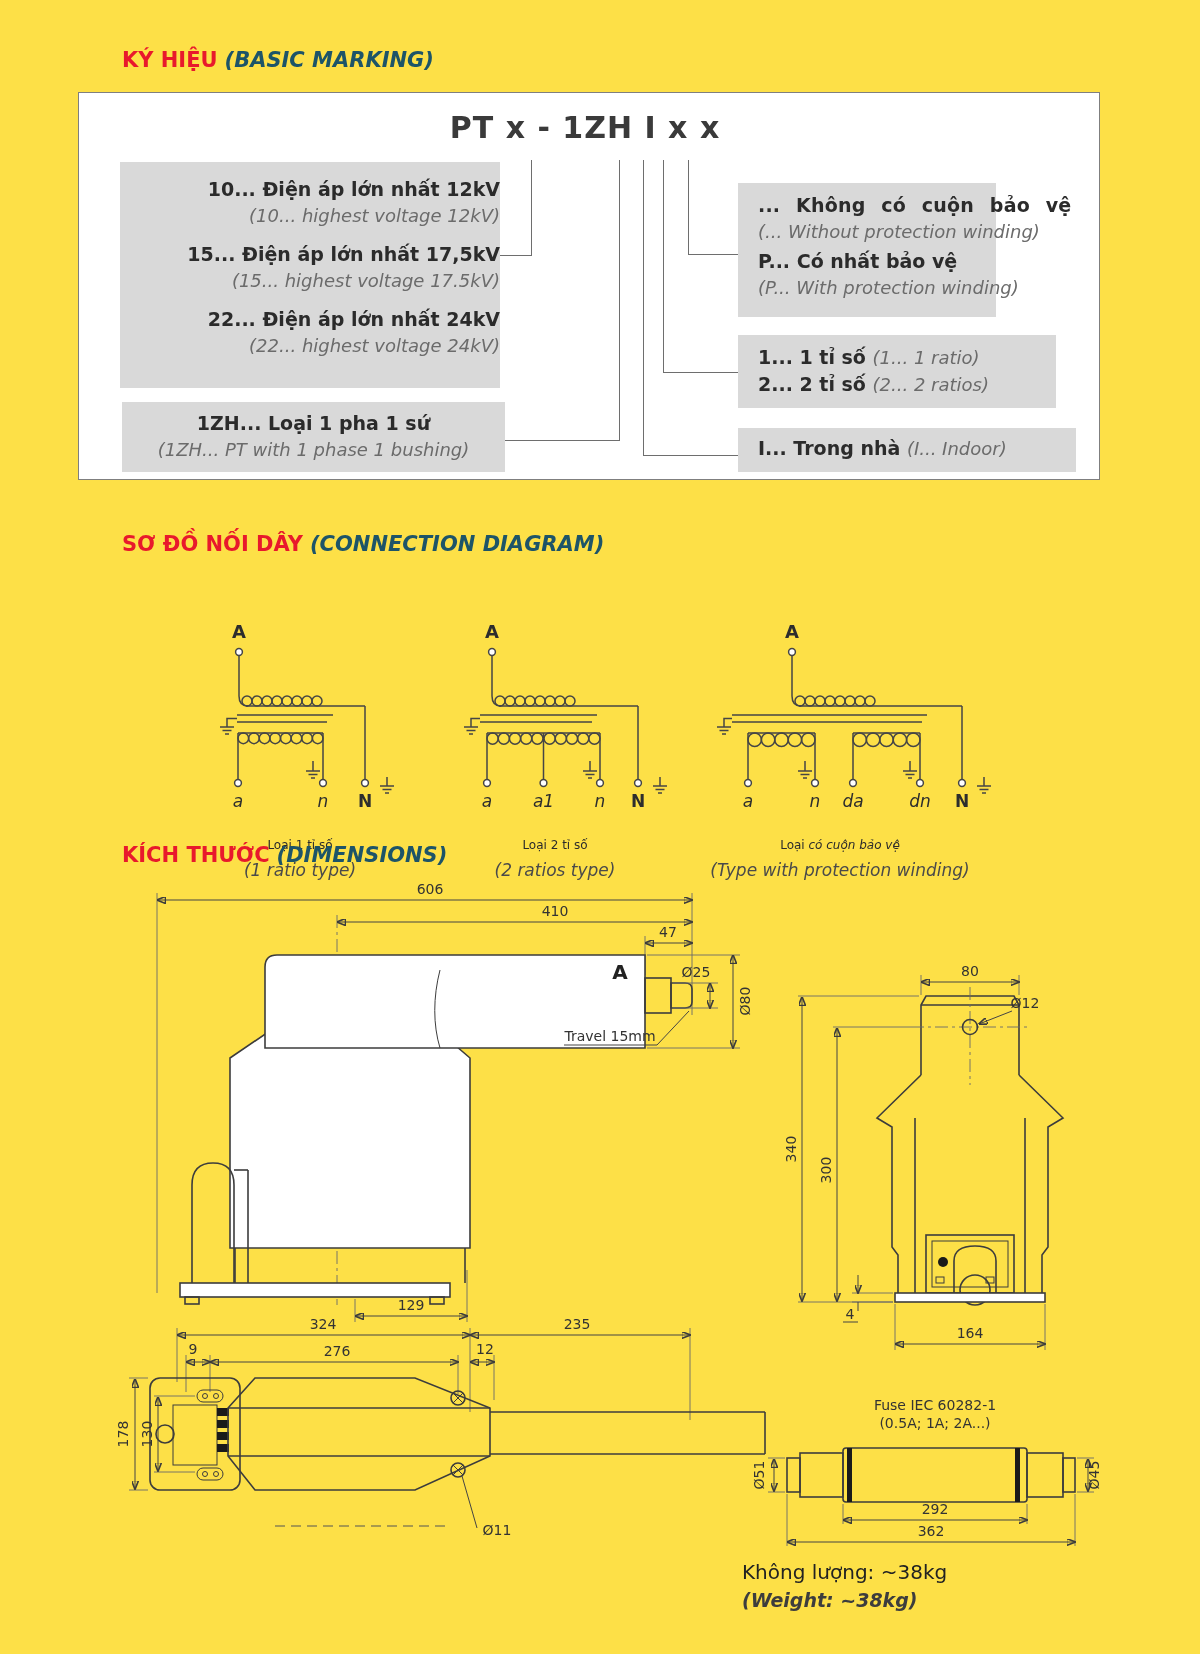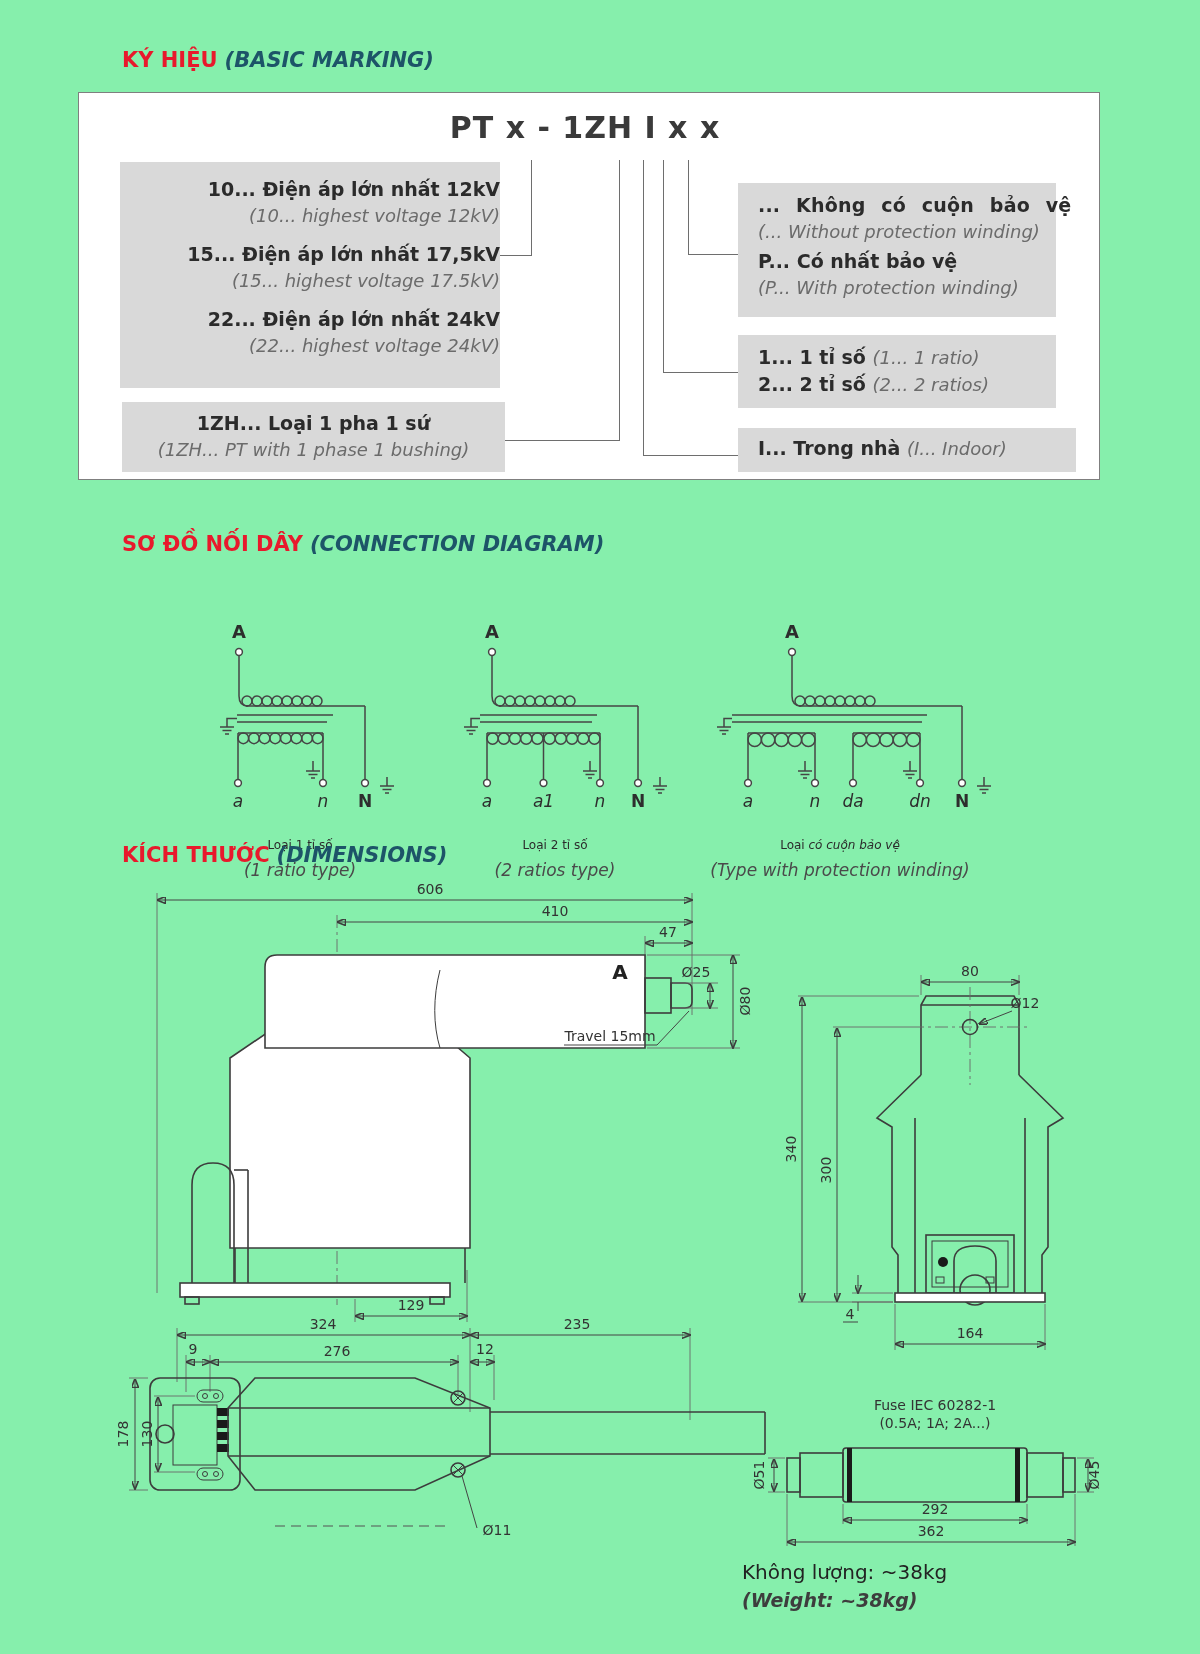--- a/index.html
+++ b/index.html
@@ -1,16 +1,16 @@
 <!DOCTYPE html>
 <html lang="vi"><head>
 <meta charset="utf-8">
 <style>
   html,body{margin:0;padding:0;background:#fff;}
-  .page{position:relative;width:1200px;height:1654px;background:#86efac;overflow:hidden;
+  .page{position:relative;width:1200px;height:1654px;background:#fde047;overflow:hidden;
         font-family:"DejaVu Sans","Liberation Sans",sans-serif;color:#2d2d2d;}
   .abs{position:absolute;}
   
   .sec-head{position:absolute;font-size:21px;font-weight:bold;white-space:nowrap;}
   .h-red{color:#e8192c;}
   .h-teal{color:#1d5468;font-style:italic;margin-left:7px;}
   
   .mark-box{position:absolute;left:78px;top:92px;width:1020px;height:386px;border:1.5px solid #7f7f7f;background:#fff;}
   .code{position:absolute;left:420px;top:110px;width:330px;text-align:center;
         font-size:30px;font-weight:bold;color:#3a3a3a;letter-spacing:1px;white-space:nowrap;}
@@ -83,21 +83,21 @@
       <div class="vi">22... Điện áp lớn nhất 24kV</div>
       <div class="en">(22... highest voltage 24kV)</div>
     </div>
   </div>
 
   <div class="gbox" style="left:122px;top:402px;width:383px;height:70px;padding-top:8px;text-align:center;">
     <div class="vi">1ZH... Loại 1 pha 1 sứ</div>
     <div class="en">(1ZH... PT with 1 phase 1 bushing)</div>
   </div>
 
-  <div class="gbox" style="left:738px;top:183px;width:318px;height:134px;padding:9px 0 0 20px;">
+  <div class="gbox" style="left:738px;top:183px;width:258px;height:134px;padding:9px 0 0 20px;">
     <div class="vi just">... Không có cuộn bảo vệ</div>
     <div class="en">(... Without protection winding)</div>
     <div class="vi" style="margin-top:4px;">P... Có nhất bảo vệ</div>
     <div class="en">(P... With protection winding)</div>
   </div>
 
   <div class="gbox" style="left:738px;top:335px;width:318px;height:73px;padding:9px 0 4px 20px;">
     <div><span class="vi">1... 1 tỉ số </span><span class="en-inline">(1... 1 ratio)</span></div>
     <div><span class="vi">2... 2 tỉ số </span><span class="en-inline">(2... 2 ratios)</span></div>
   </div>

